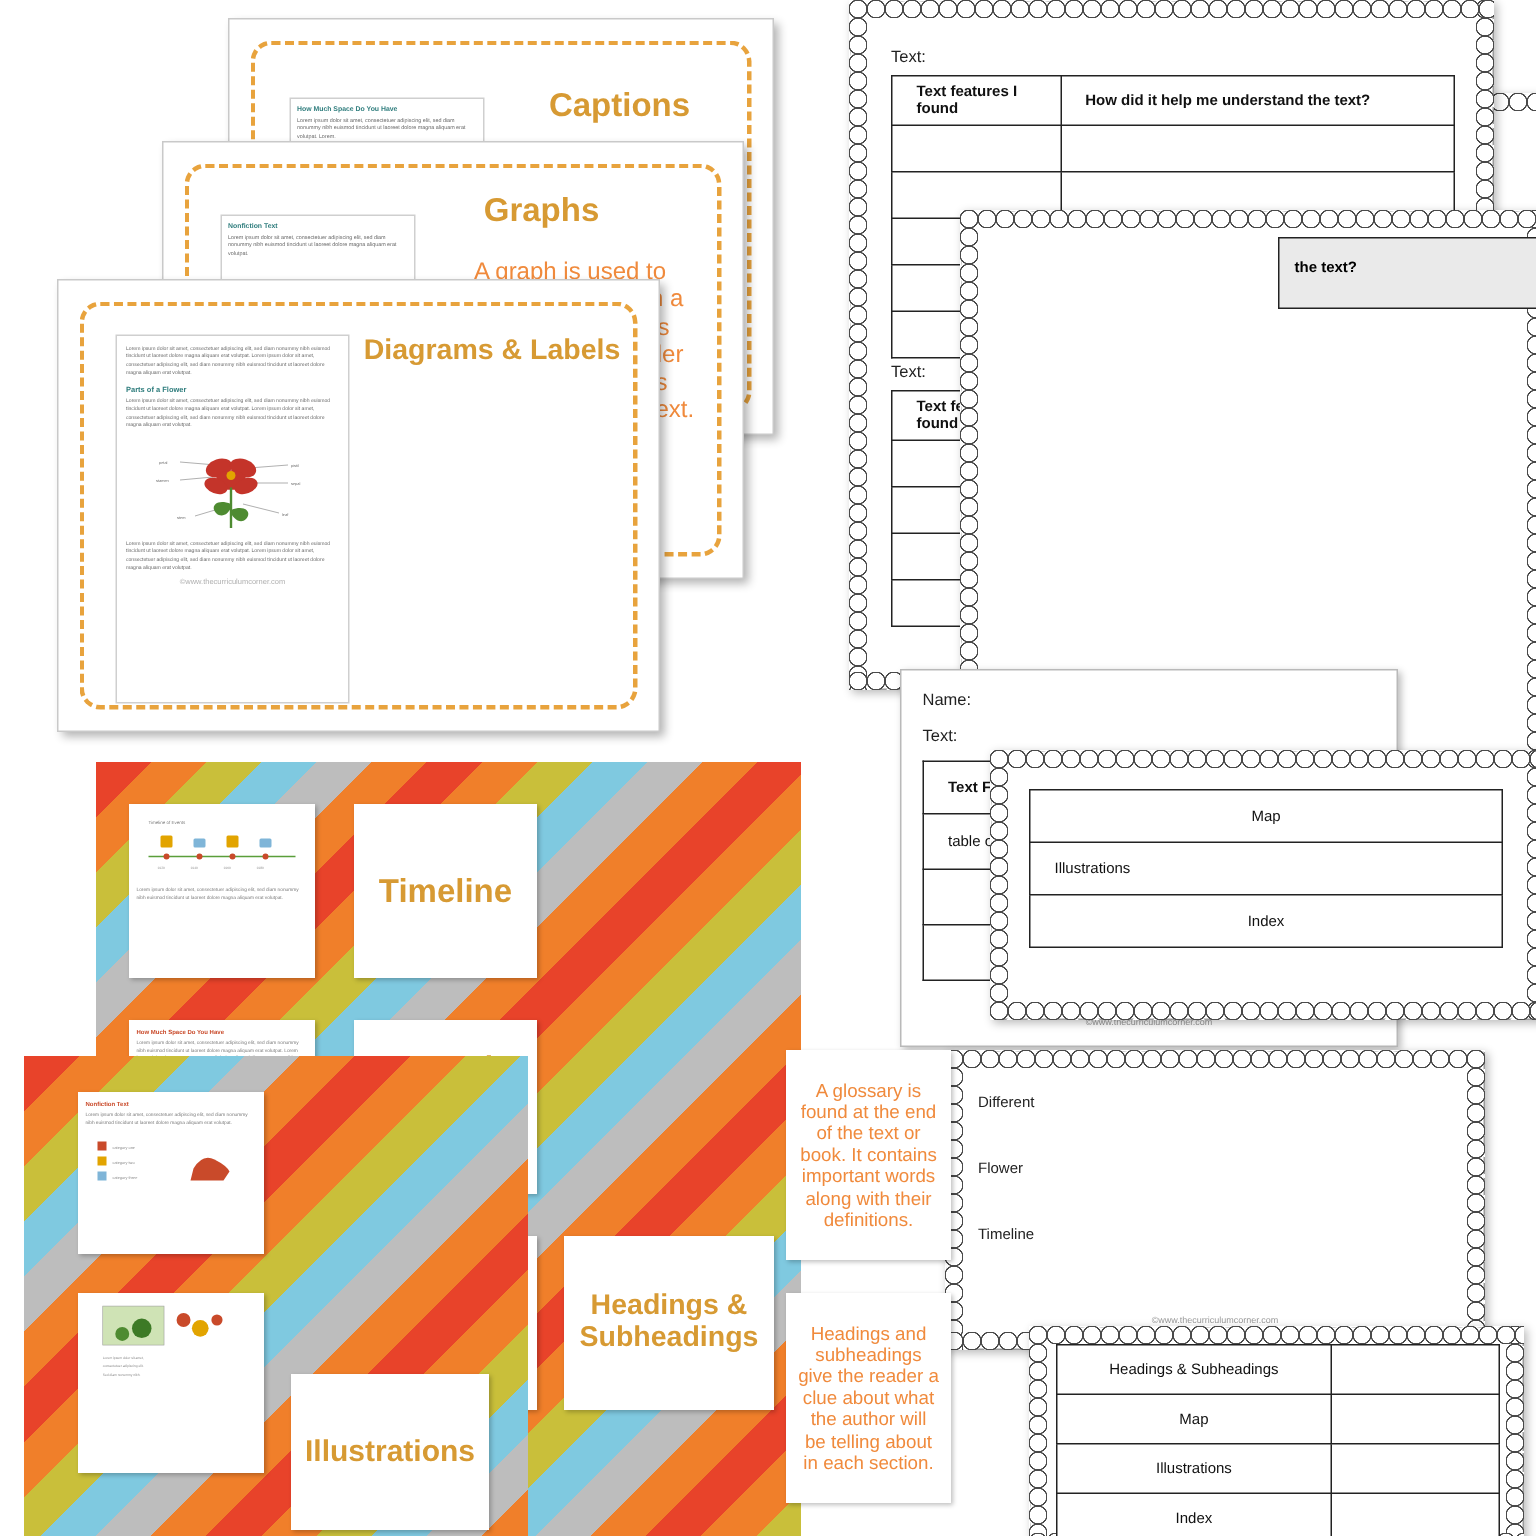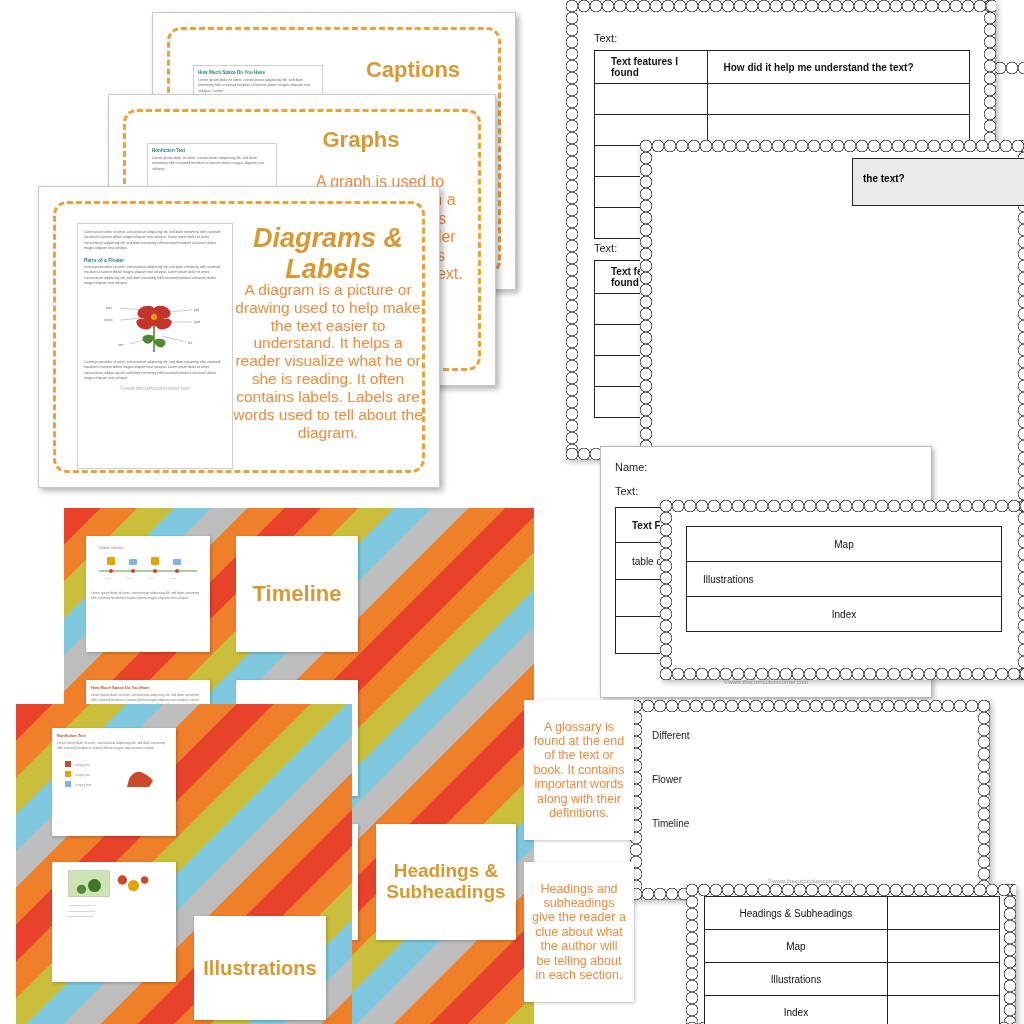--- a/index.html
+++ b/index.html
@@ -280,22 +280,21 @@
             <text x="94" y="31">sepal</text>
             <text x="18" y="54">stem</text>
             <text x="88" y="52">leaf</text>
           </g>
         </svg>
       </div>
       <div class="art-p" style="font-size:3.4px;line-height:1.55;margin-top:4px;">Lorem ipsum dolor sit amet, consectetuer adipiscing elit, sed diam nonummy nibh euismod tincidunt ut laoreet dolore magna aliquam erat volutpat. Lorem ipsum dolor sit amet, consectetuer adipiscing elit, sed diam nonummy nibh euismod tincidunt ut laoreet dolore magna aliquam erat volutpat.</div>
       <div class="tiny" style="text-align:center;margin-top:4px;">©www.thecurriculumcorner.com</div>
     </div>
 
-    <div class="dashtitle" style="left:196px;top:36px;width:186px;font-size:27px;line-height:1.15;font-style:italic;">Diagrams &amp; Labels</div>
-    <div class="dashbody" style="left:194px;top:94px;width:190px;font-size:15.5px;">A diagram is a picture or drawing used to help make the text easier to understand. It helps a reader visualize what he or she is reading. It often contains labels. Labels are words used to tell about the diagram.</div>
+    <div class="dashtitle" style="left:196px;top:36px;width:186px;font-size:19px;line-height:1.15;">Diagrams &amp; Labels</div>
   </div>
 
   <div class="chev" style="left:64px;top:508px;width:470px;height:520px;">
     <div class="stripes"></div>
 
     <div class="tile" style="left:22px;top:28px;width:124px;height:116px;padding:5px;box-sizing:border-box;overflow:hidden;">
       <div class="flower" style="width:100%;">
         <svg viewBox="0 0 110 46" width="100%" height="46" aria-hidden="true">
           <g font-size="3" fill="#7a7a7a" font-family="sans-serif">
             <text x="6" y="8">Timeline of Events</text>

